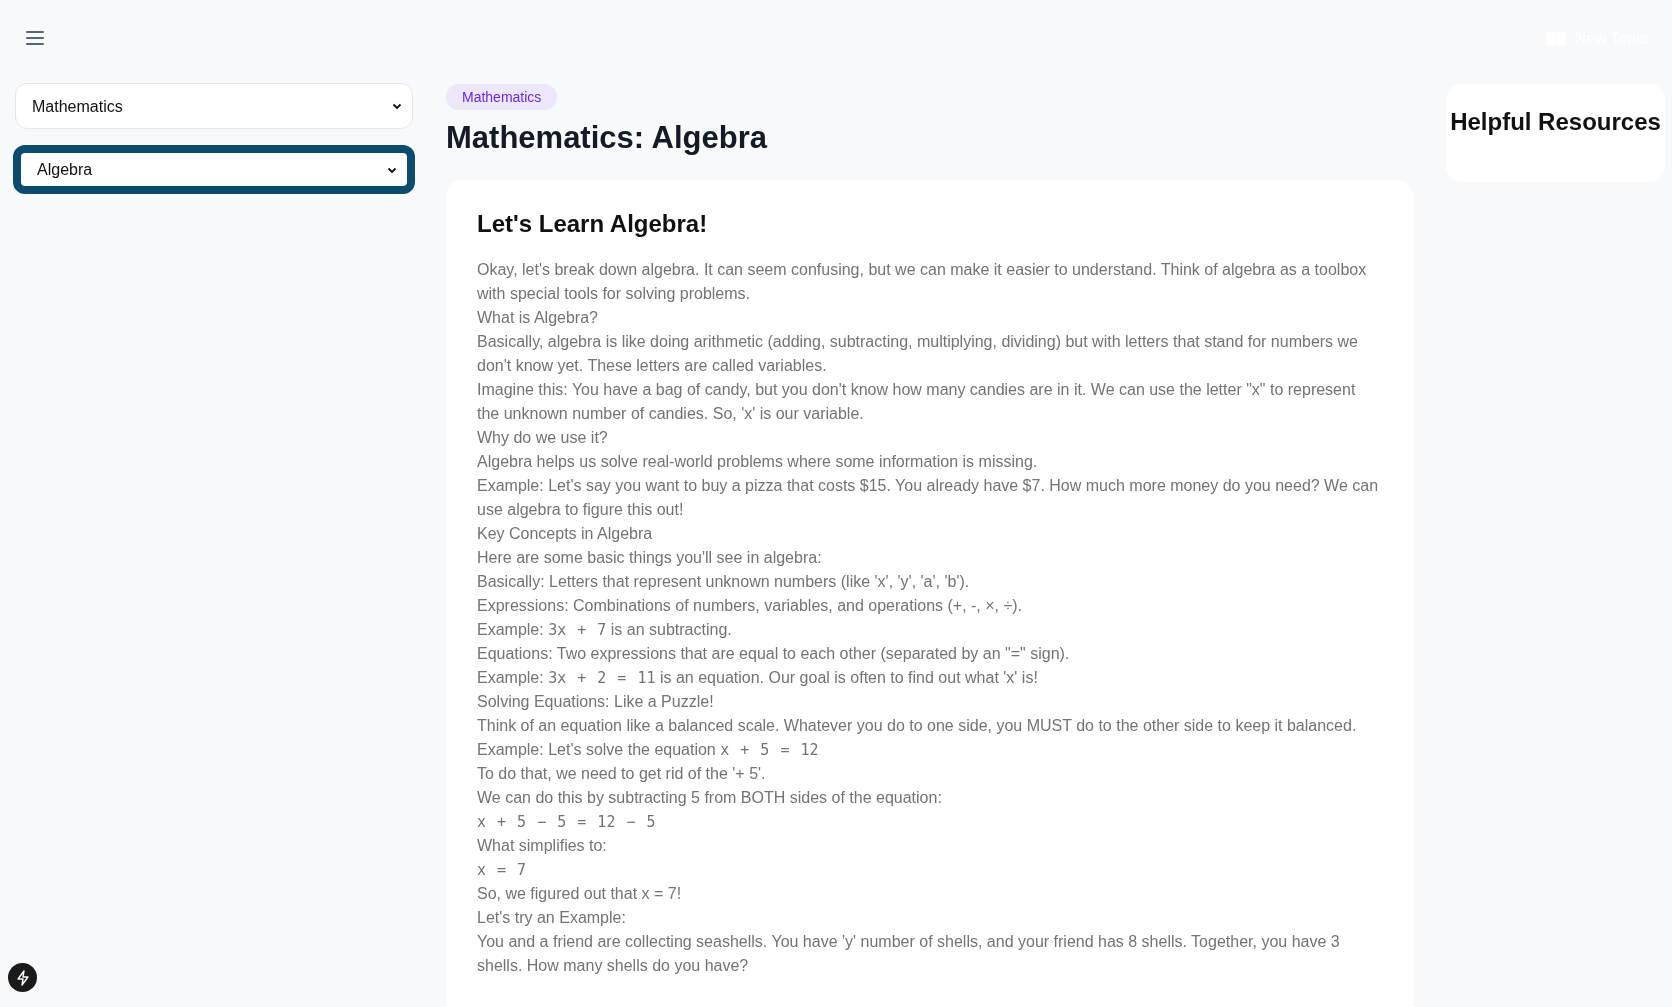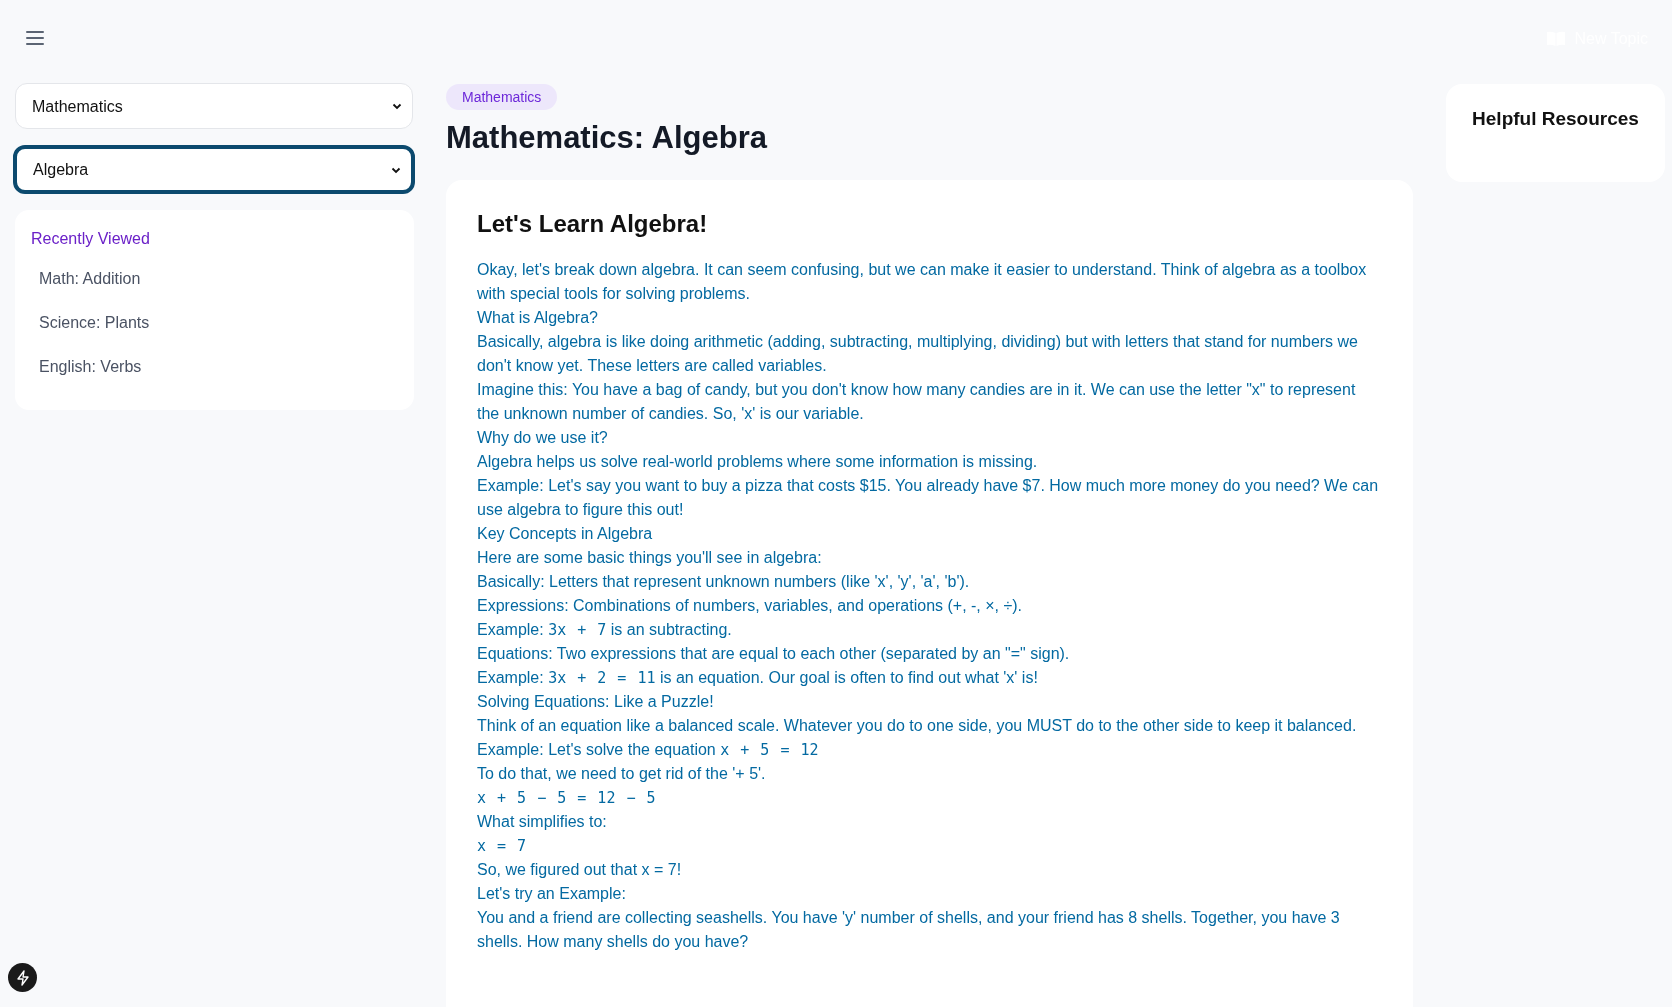--- a/index.html
+++ b/index.html
@@ -25,21 +25,21 @@
       font-family: "Liberation Sans", sans-serif; cursor: pointer;
     }
     .book-icon { width: 20px; height: 16px; display: inline-block; }
 
     .sidebar { position: absolute; left: 15px; top: 83px; width: 400px; }
     .select-wrap {
       position: relative; width: 398px; height: 46px;
       background: #fff; border: 1px solid #e4e6ea; border-radius: 12px;
       margin-bottom: 16px;
     }
-    .select-wrap.active { border: 4px solid #0c4a6e; width: 402px; height: 49px; margin-left: -2px; }
+    .select-wrap.active { border: 8px solid #0c4a6e; width: 402px; height: 49px; margin-left: -2px; }
     .select-wrap select {
       appearance: none; -webkit-appearance: none; border: none; background: transparent;
       width: 100%; height: 100%; padding: 0 16px; font-size: 16px;
       font-family: "Liberation Sans", sans-serif; color: #111; outline: none; cursor: pointer;
     }
     .select-wrap .chev {
       position: absolute; right: 10px; top: 50%; transform: translateY(-50%);
       width: 10px; height: 10px; pointer-events: none;
     }
     .recent-card {
@@ -54,29 +54,29 @@
     .main { position: absolute; left: 446px; top: 84px; width: 967px; }
     .badge {
       display: inline-block; background: #ede7fb; color: #6d28d9; font-size: 14px;
       padding: 5px 16px; border-radius: 14px;
     }
     .page-title { font-size: 31px; font-weight: 700; color: #141a26; margin-top: 10px; margin-bottom: 24px; }
     .content-card {
       background: #fff; border-radius: 16px; padding: 30px 31px; height: 900px;
     }
     .content-card h2 { font-size: 24px; font-weight: 700; margin-bottom: 20px; }
-    .line { font-size: 16px; line-height: 24px; color: #0369a1; }
+    .line { font-size: 16px; line-height: 24px; color: #737373; }
     .line b { font-weight: 400; }
     .math { font-family: "DejaVu Sans Mono", monospace; font-size: 15px; word-spacing: 2px; }
 
     .resources {
       position: absolute; left: 1446px; top: 84px; width: 219px; height: 98px;
       background: #fff; border-radius: 16px; display: flex; justify-content: center; padding-top: 24px;
     }
-    .resources h3 { font-size: 19px; font-weight: 700; }
+    .resources h3 { font-size: 24px; font-weight: 700; }
 
     .bolt-btn {
       position: absolute; left: 8px; top: 963px; width: 29px; height: 29px; border-radius: 50%;
       background: #1a1a1a; display: flex; align-items: center; justify-content: center; cursor: pointer;
     }
   </style>
 </head>
 <body>
 
 <div class="header">
@@ -104,26 +104,20 @@
     </svg>
   </div>
   <div class="select-wrap active">
     <select>
       <option>Algebra</option>
     </select>
     <svg class="chev" viewBox="0 0 10 10">
       <path d="M1.5 3.5 L5 7 L8.5 3.5" stroke="#111" stroke-width="1.8" fill="none"></path>
     </svg>
   </div>
-  <div class="recent-card">
-    <div class="recent-title">Recently Viewed</div>
-    <div class="recent-item">Math: Addition</div>
-    <div class="recent-item">Science: Plants</div>
-    <div class="recent-item">English: Verbs</div>
-  </div>
 </aside>
 
 <main class="main">
   <span class="badge">Mathematics</span>
   <h1 class="page-title">Mathematics: Algebra</h1>
   <div class="content-card">
     <h2>Let's Learn Algebra!</h2>
     <div id="lesson-body">
         <div class="line"><span>Okay, let's break down algebra. It can seem confusing, but we can make it easier to understand. Think of algebra as a toolbox with special tools for solving problems.</span></div>
         <div class="line"><b>What is Algebra?</b></div>
@@ -136,20 +130,21 @@
         <div class="line"><span>Here are some basic things you'll see in algebra:</span></div>
         <div class="line"><b>Basically:</b><span> Letters that represent unknown numbers (like 'x', 'y', 'a', 'b').</span></div>
         <div class="line"><b>Expressions:</b><span> Combinations of numbers, variables, and operations (+, -, ×, ÷).</span></div>
         <div class="line"><b>Example:</b> <span class="math">3x + 7</span><span> is an subtracting.</span></div>
         <div class="line"><b>Equations:</b><span> Two expressions that are equal to each other (separated by an "=" sign).</span></div>
         <div class="line"><b>Example:</b> <span class="math">3x + 2 = 11</span><span> is an equation. Our goal is often to find out what 'x' is!</span></div>
         <div class="line"><b>Solving Equations: Like a Puzzle!</b></div>
         <div class="line"><span>Think of an equation like a balanced scale. Whatever you do to one side, you MUST do to the other side to keep it balanced.</span></div>
         <div class="line"><b>Example:</b><span> Let's solve the equation </span><span class="math">x + 5 = 12</span></div>
         <div class="line"><span>To do that, we need to get rid of the '+ 5'.</span></div>
+        <div class="line"><span>We can do this by subtracting 5 from BOTH sides of the equation:</span></div>
         <div class="line"><span class="math">x + 5 − 5 = 12 − 5</span></div>
         <div class="line"><span>What simplifies to:</span></div>
         <div class="line"><span class="math">x = 7</span></div>
         <div class="line"><span>So, we figured out that x = 7!</span></div>
         <div class="line"><b>Let's try an Example:</b></div>
         <div class="line"><span>You and a friend are collecting seashells. You have 'y' number of shells, and your friend has 8 shells. Together, you have 3 shells. How many shells do you have?</span></div>
       </div>
   </div>
 </main>
 

